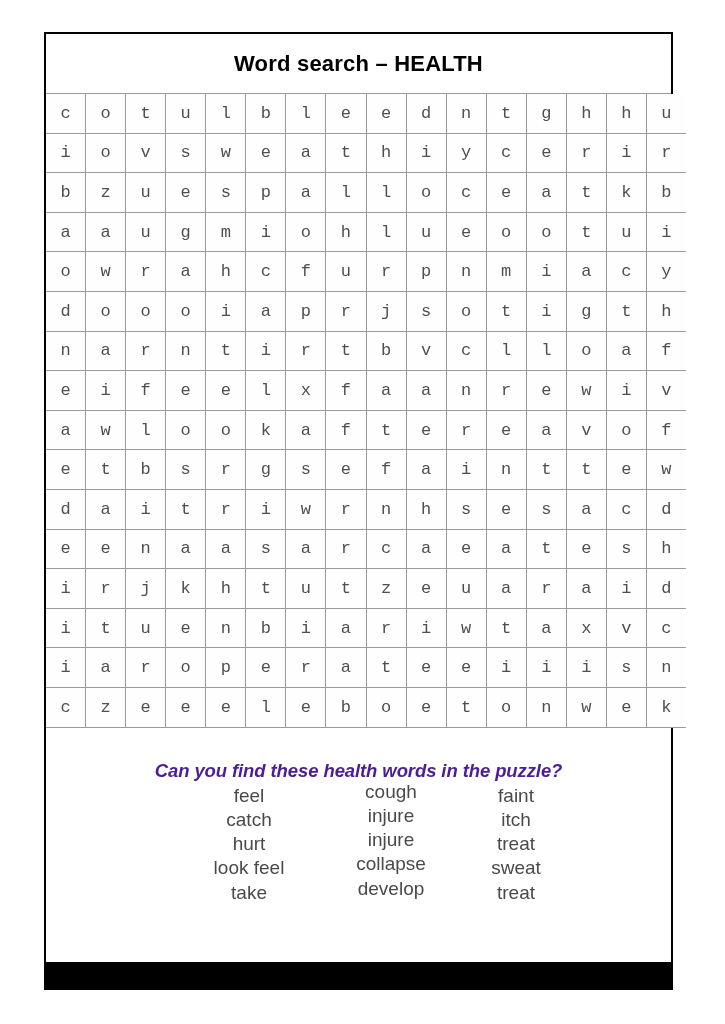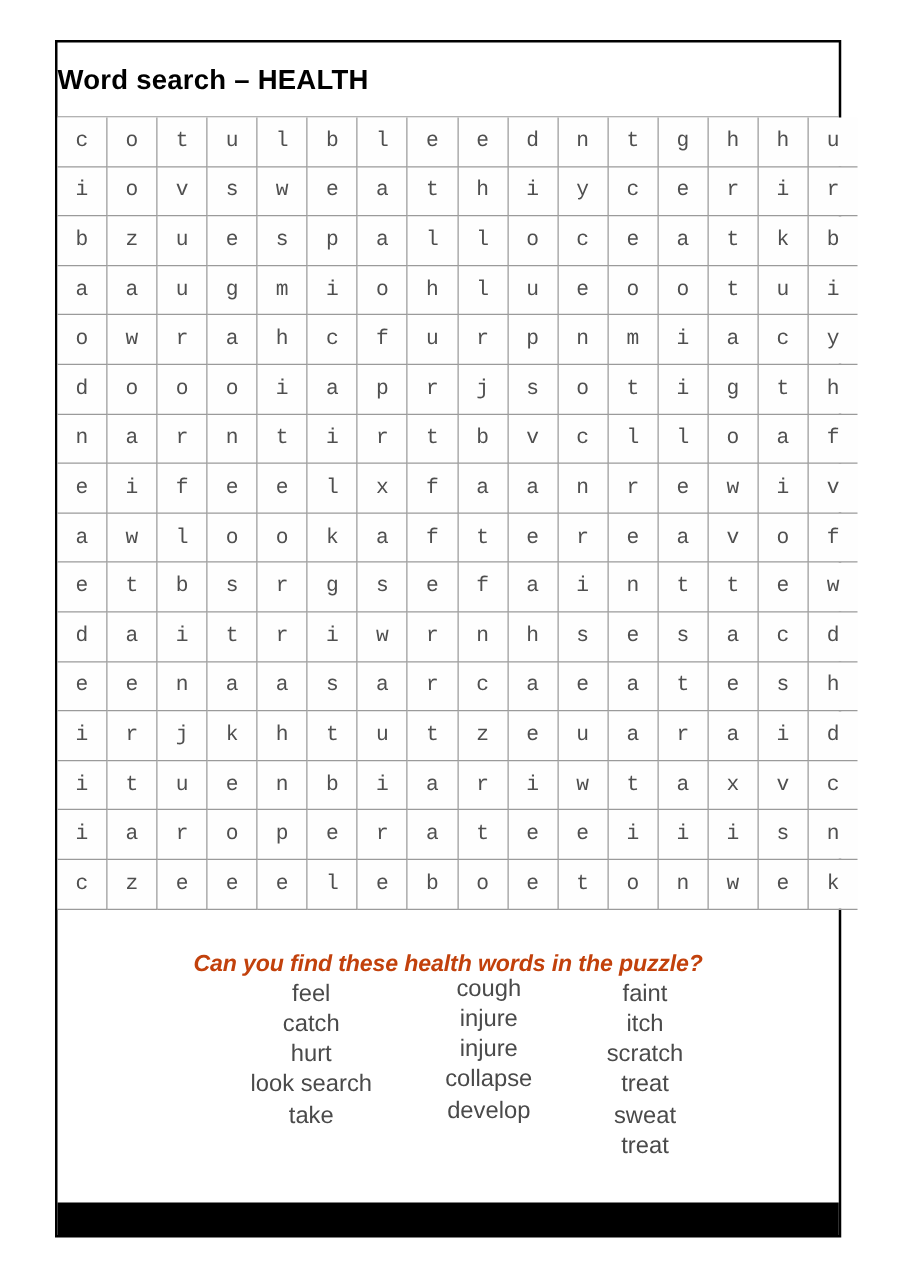--- a/index.html
+++ b/index.html
@@ -25,21 +25,21 @@
     background: #ffffff;
   }
 
   
   #title-band {
     height: 60px;
     border-bottom: 1px solid #9a9a9a;
     box-sizing: border-box;
     display: flex;
     align-items: center;
-    justify-content: flex-start;
+    justify-content: center;
   }
   #puzzle-title {
     font-size: 22px;
     font-weight: bold;
     color: #000000;
     letter-spacing: 0.2px;
     white-space: pre;
   }
 
   
@@ -68,21 +68,21 @@
   
   #wordlist-area {
     position: relative;
     height: 236px;
   }
   #wordlist-prompt {
     text-align: center;
     font-size: 18.5px;
     font-weight: bold;
     font-style: italic;
-    color: #c2410c;
+    color: #4c1d95;
     padding-top: 32px;
     letter-spacing: -0.1px;
   }
   #wordlist-columns {
     position: relative;
     margin-top: 2px;
     height: 150px;
   }
   .word-col {
     position: absolute;
@@ -410,34 +410,33 @@
   </table>
 
   <div id="wordlist-area">
     <div id="wordlist-prompt">Can you find these health words in the puzzle?</div>
 
     <div id="wordlist-columns">
       <div class="word-col" id="word-col-1">
           <div class="word-item">feel</div>
           <div class="word-item">catch</div>
           <div class="word-item">hurt</div>
-          <div class="word-item">look search</div>
+          <div class="word-item">look feel</div>
           <div class="word-item">take</div>
         </div>
       <div class="word-col" id="word-col-2">
           <div class="word-item">cough</div>
           <div class="word-item">injure</div>
           <div class="word-item">injure</div>
           <div class="word-item">collapse</div>
           <div class="word-item">develop</div>
         </div>
       <div class="word-col" id="word-col-3">
           <div class="word-item">faint</div>
           <div class="word-item">itch</div>
-          <div class="word-item">scratch</div>
           <div class="word-item">treat</div>
           <div class="word-item">sweat</div>
           <div class="word-item">treat</div>
         </div>
     </div>
   </div>
 
   <div id="bottom-bar"></div>
 
 </div>

